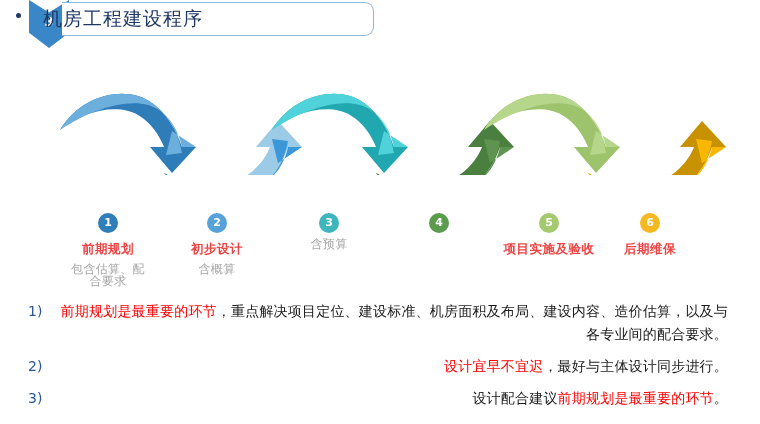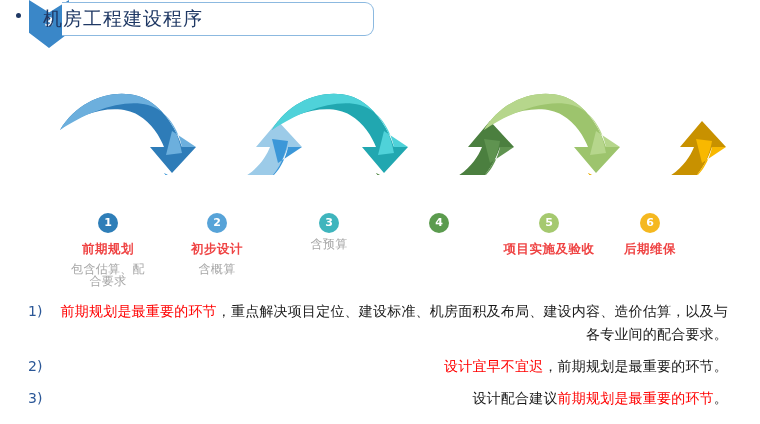--- a/index.html
+++ b/index.html
@@ -258,21 +258,21 @@
   <div class="note-item">
     <div class="note-marker">1)</div>
     <div class="note-body">
       <span class="txt-red">前期规划是最重要的环节</span><span class="txt-dark">，重点解决项目定位、建设标准、机房面积及布局、建设内容、造价估算，以及与各专业间的配合要求。</span>
     </div>
   </div>
 
   <div class="note-item">
     <div class="note-marker">2)</div>
     <div class="note-body">
-      <span class="txt-red">设计宜早不宜迟</span><span class="txt-dark">，前期规划是最重要的环节。</span>
+      <span class="txt-red">设计宜早不宜迟</span><span class="txt-dark">，最好与主体设计同步进行。</span>
     </div>
   </div>
 
   <div class="note-item">
     <div class="note-marker">3)</div>
     <div class="note-body">
       <span class="txt-dark">设计配合建议</span><span class="txt-red">前期规划是最重要的环节</span><span class="txt-dark">。</span>
     </div>
   </div>
 

